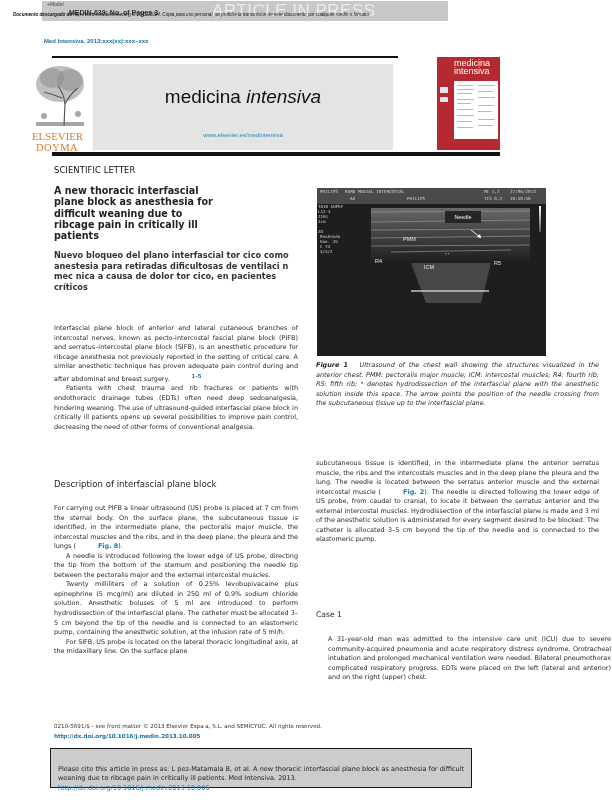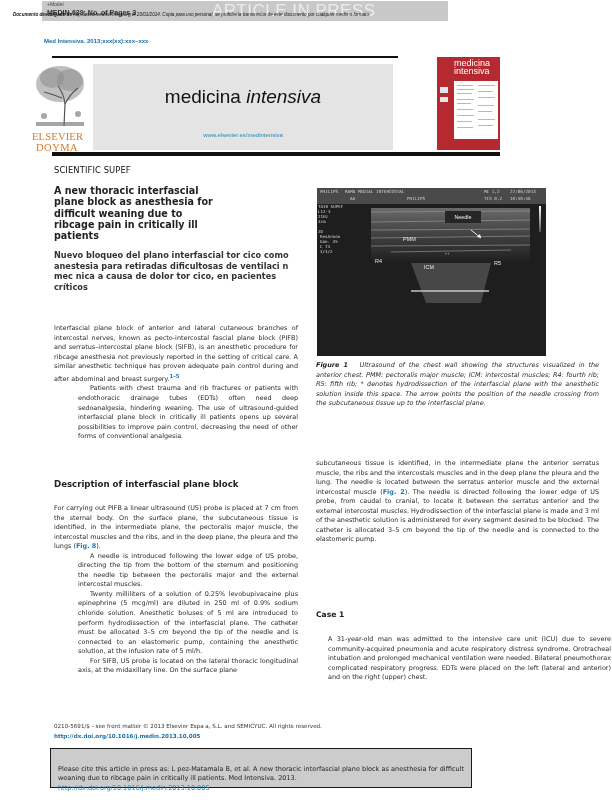--- a/index.html
+++ b/index.html
@@ -66,23 +66,23 @@
   .rule-mid { left: 52px; top: 152px; width: 448px; height: 4px; background: #111; }
 
   
   .col-left { left: 54px; top: 165px; width: 248px; }
   .section-label { font-size: 8.4px; letter-spacing: 0.1px; color: #111; margin-bottom: 10px; }
   .art-title { font-size: 9.6px; font-weight: bold; color: #222; line-height: 11.3px; margin-left: 0px; width: 170px; }
   .art-title-es { font-size: 8.2px; font-weight: bold; color: #333; line-height: 10.4px; margin-top: 9px; width: 250px; }
 
   .body-text { font-size: 6.45px; line-height: 9.55px; color: #2c2c2c; text-align: justify; }
   .body-text p { text-indent: 0; }
-  .body-text p.ind { text-indent: 12px; margin-left: 24px; }
-  .ref { color: #1a7bb2; font-weight: bold; }
-  .heading2 { font-size: 8.6px; font-weight: bold; color: #222; }
+  .body-text p.ind { text-indent: 12px; }
+  .ref { color: #1a7bb2; font-weight: bold; padding-left: 22px; }
+  .heading2 { font-size: 8.6px; font-weight: normal; color: #222; }
 
   .intro { left: 54px; top: 324px; width: 244px; }
   .desc-head { left: 54px; top: 479px; }
   .desc-body { left: 54px; top: 504px; width: 244px; }
 
   
   .ultrasound {
     left: 317px; top: 188px; width: 229px; height: 168px; background: #1e1e1f; overflow: hidden;
   }
   .us-topbar { position: absolute; left: 0; top: 0; width: 100%; height: 16px; background: #4a4a4a; }
@@ -181,21 +181,21 @@
     <div class="line" style="left:24px;top:38px;width:17px;"></div>
     <div class="line" style="left:24px;top:44px;width:15px;"></div>
   </div>
   <div style="position:absolute;left:3px;top:30px;width:8px;height:6px;background:#dfe6ee;"></div>
   <div style="position:absolute;left:3px;top:40px;width:8px;height:5px;background:#e7e7e7;"></div>
 </div>
 
 <div class="abs rule-mid"></div>
 
 <div class="abs col-left">
-  <div class="section-label">SCIENTIFIC SUPEF</div>
+  <div class="section-label">SCIENTIFIC LETTER</div>
   <div class="art-title">A new thoracic interfascial plane block as anesthesia for difficult weaning due to ribcage pain in critically ill patients</div>
   <div class="art-title-es">Nuevo bloqueo del plano interfascial tor cico como anestesia para retiradas dificultosas de ventilaci n mec nica a causa de dolor tor cico, en pacientes críticos</div>
 </div>
 
 <div class="abs intro body-text">
   <p><span>Interfascial plane block of anterior and lateral cutaneous branches of intercostal nerves, known as pecto-intercostal fascial plane block (PIFB) and serratus–intercostal plane block (SIFB), is an anesthetic procedure for ribcage anesthesia not previously reported in the setting of critical care. A similar anesthetic technique has proven adequate pain control during and after abdominal and breast surgery.</span><sup class="ref">1–5</sup></p>
   <p class="ind">Patients with chest trauma and rib fractures or patients with endothoracic drainage tubes (EDTs) often need deep sedoanalgesia, hindering weaning. The use of ultrasound-guided interfascial plane block in critically ill patients opens up several possibilities to improve pain control, decreasing the need of other forms of conventional analgesia.</p>
 </div>
 
 <div class="abs desc-head heading2">Description of interfascial plane block</div>

